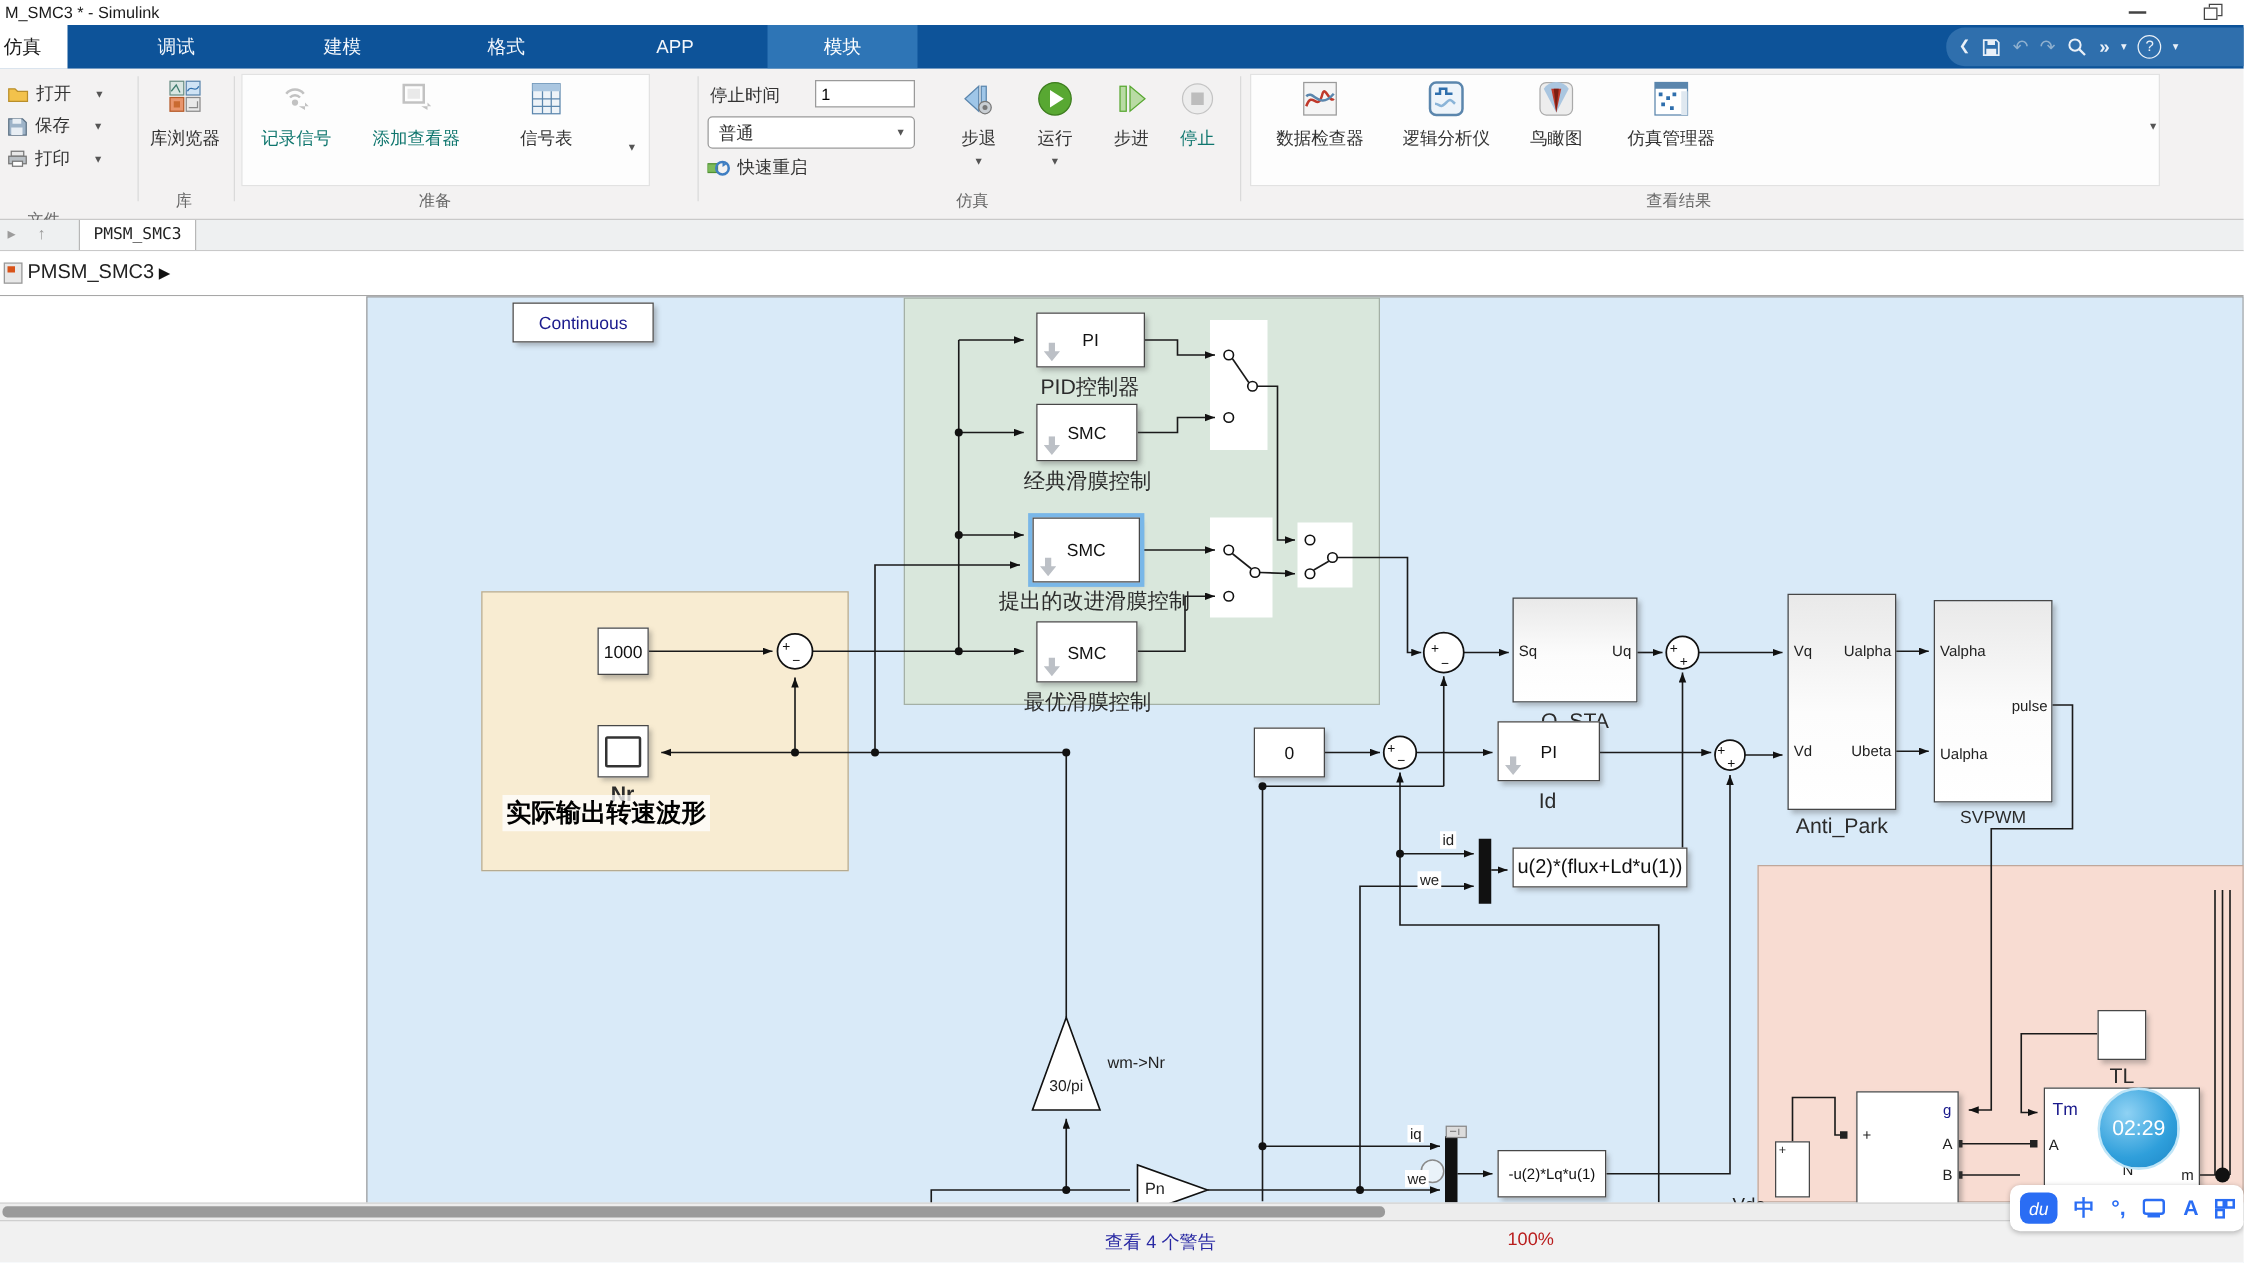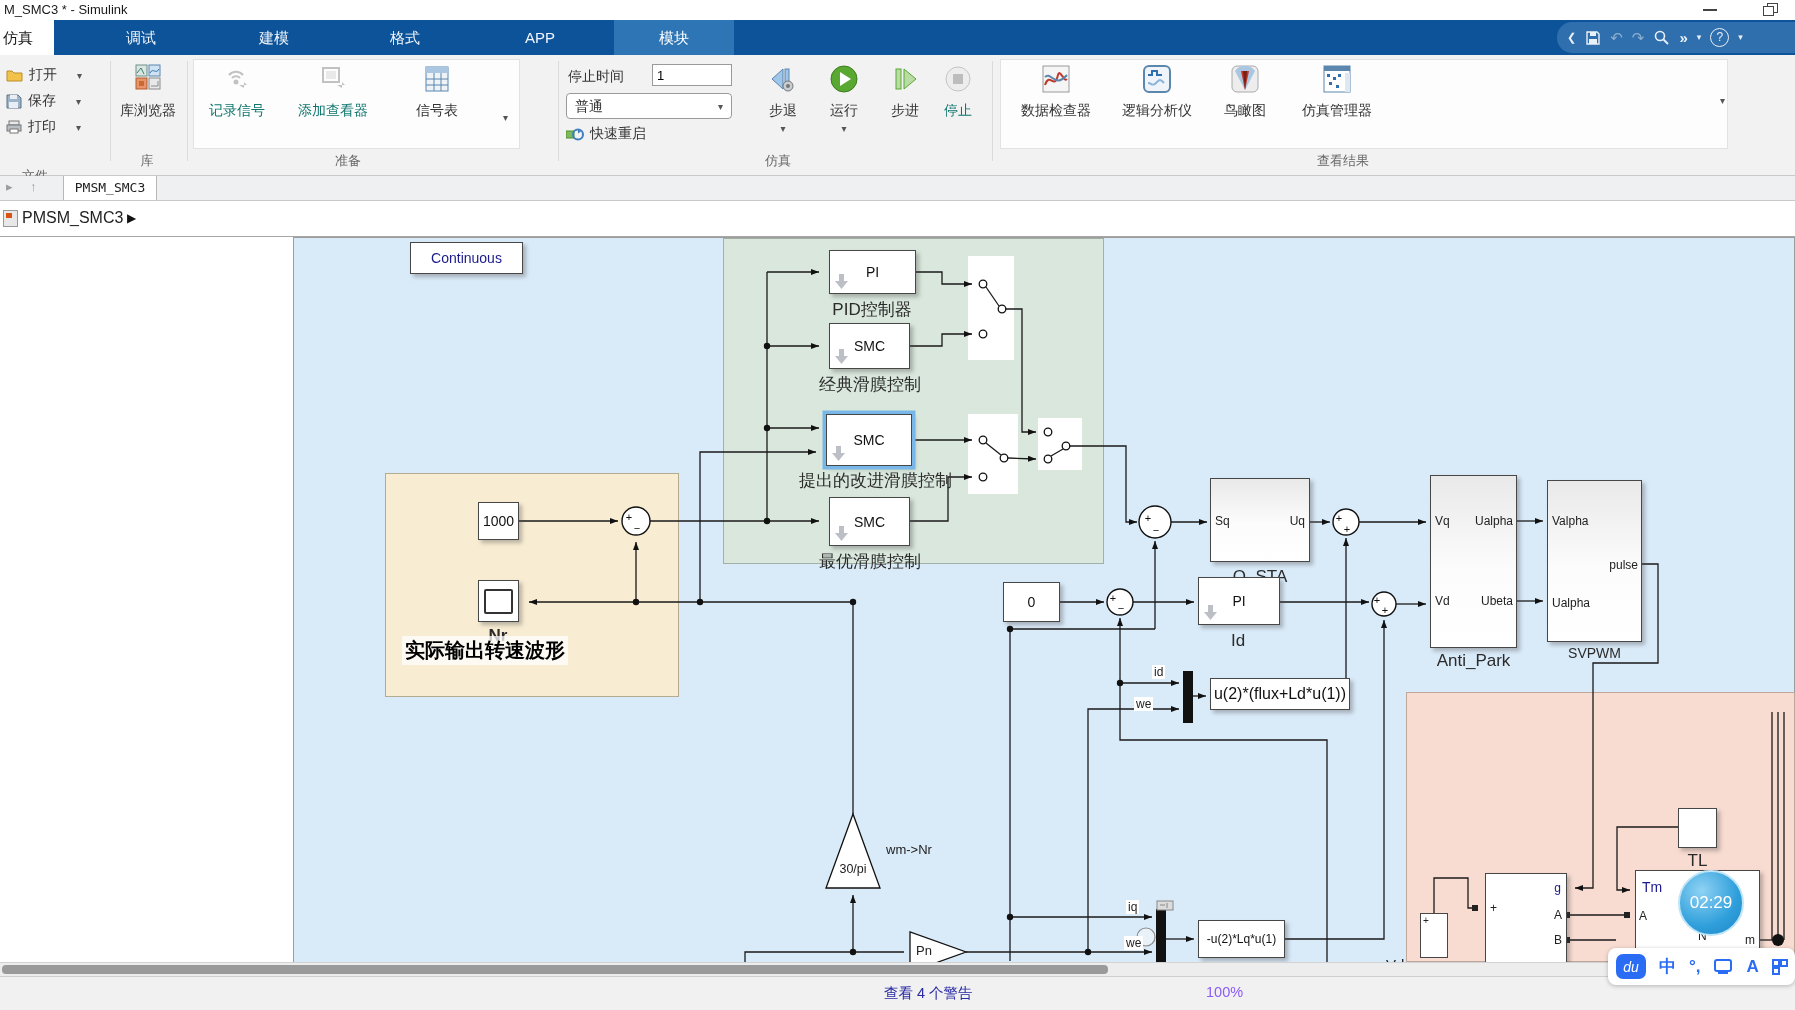--- a/index.html
+++ b/index.html
@@ -52,21 +52,21 @@
   .plbl{position:absolute;font-size:12px;color:#222;z-index:4;white-space:nowrap;}
   .wlbl{position:absolute;font-size:12px;color:#222;background:#fff;padding:0 2px;z-index:4;white-space:nowrap;}
   .subarrow{position:absolute;left:5px;bottom:4px;width:13px;height:15px;z-index:4;}
   .annot-big{position:absolute;font-size:20px;font-weight:bold;color:#000;background:rgba(255,255,255,.75);z-index:3;white-space:nowrap;padding:1px 3px;}
   .swbox{position:absolute;background:#fff;z-index:1;}
   
   .hscroll{left:0;top:962px;width:1795px;height:14px;background:#ededed;border-top:1px solid #d2d2d2;box-sizing:border-box;z-index:6;}
   .hthumb{position:absolute;left:2px;top:2px;width:1106px;height:9px;background:#9a9a9a;border-radius:4px;}
   .statusbar{left:0;top:976px;width:1795px;height:34px;background:#f1f1f1;border-top:1px solid #cfcfcf;box-sizing:border-box;z-index:6;}
   .warnlink{position:absolute;left:884px;top:7px;font-size:14.5px;color:#2929a3;cursor:pointer;}
-  .zoomlvl{position:absolute;left:1206px;top:7px;font-size:14.5px;color:#8b5cf6;}
+  .zoomlvl{position:absolute;left:1206px;top:7px;font-size:14.5px;color:#b91c1c;}
   
   .recbadge{position:absolute;left:1678px;top:870px;width:66px;height:66px;border-radius:50%;background:radial-gradient(circle at 35% 30%,#8fd2f4,#2f9fdb 60%,#1c86c6);border:2px solid #bfe5f7;box-sizing:border-box;color:#fff;font-size:17px;display:flex;align-items:center;justify-content:center;z-index:9;}
   .imebar{position:absolute;left:1608px;top:948px;width:187px;height:37px;background:#fff;border-radius:8px;box-shadow:0 1px 4px rgba(0,0,0,.25);display:flex;align-items:center;gap:13px;padding-left:8px;box-sizing:border-box;z-index:10;overflow:hidden;}
   .imeicon{color:#2a6df4;font-size:17px;font-weight:bold;line-height:1;}
   .imelogo{width:30px;height:25px;background:#2a6df4;border-radius:7px;color:#fff;font-style:italic;font-size:14px;display:flex;align-items:center;justify-content:center;}
   svg.layer{position:absolute;left:0;top:0;z-index:2;}
 </style>
 </head>
 <body>
 

